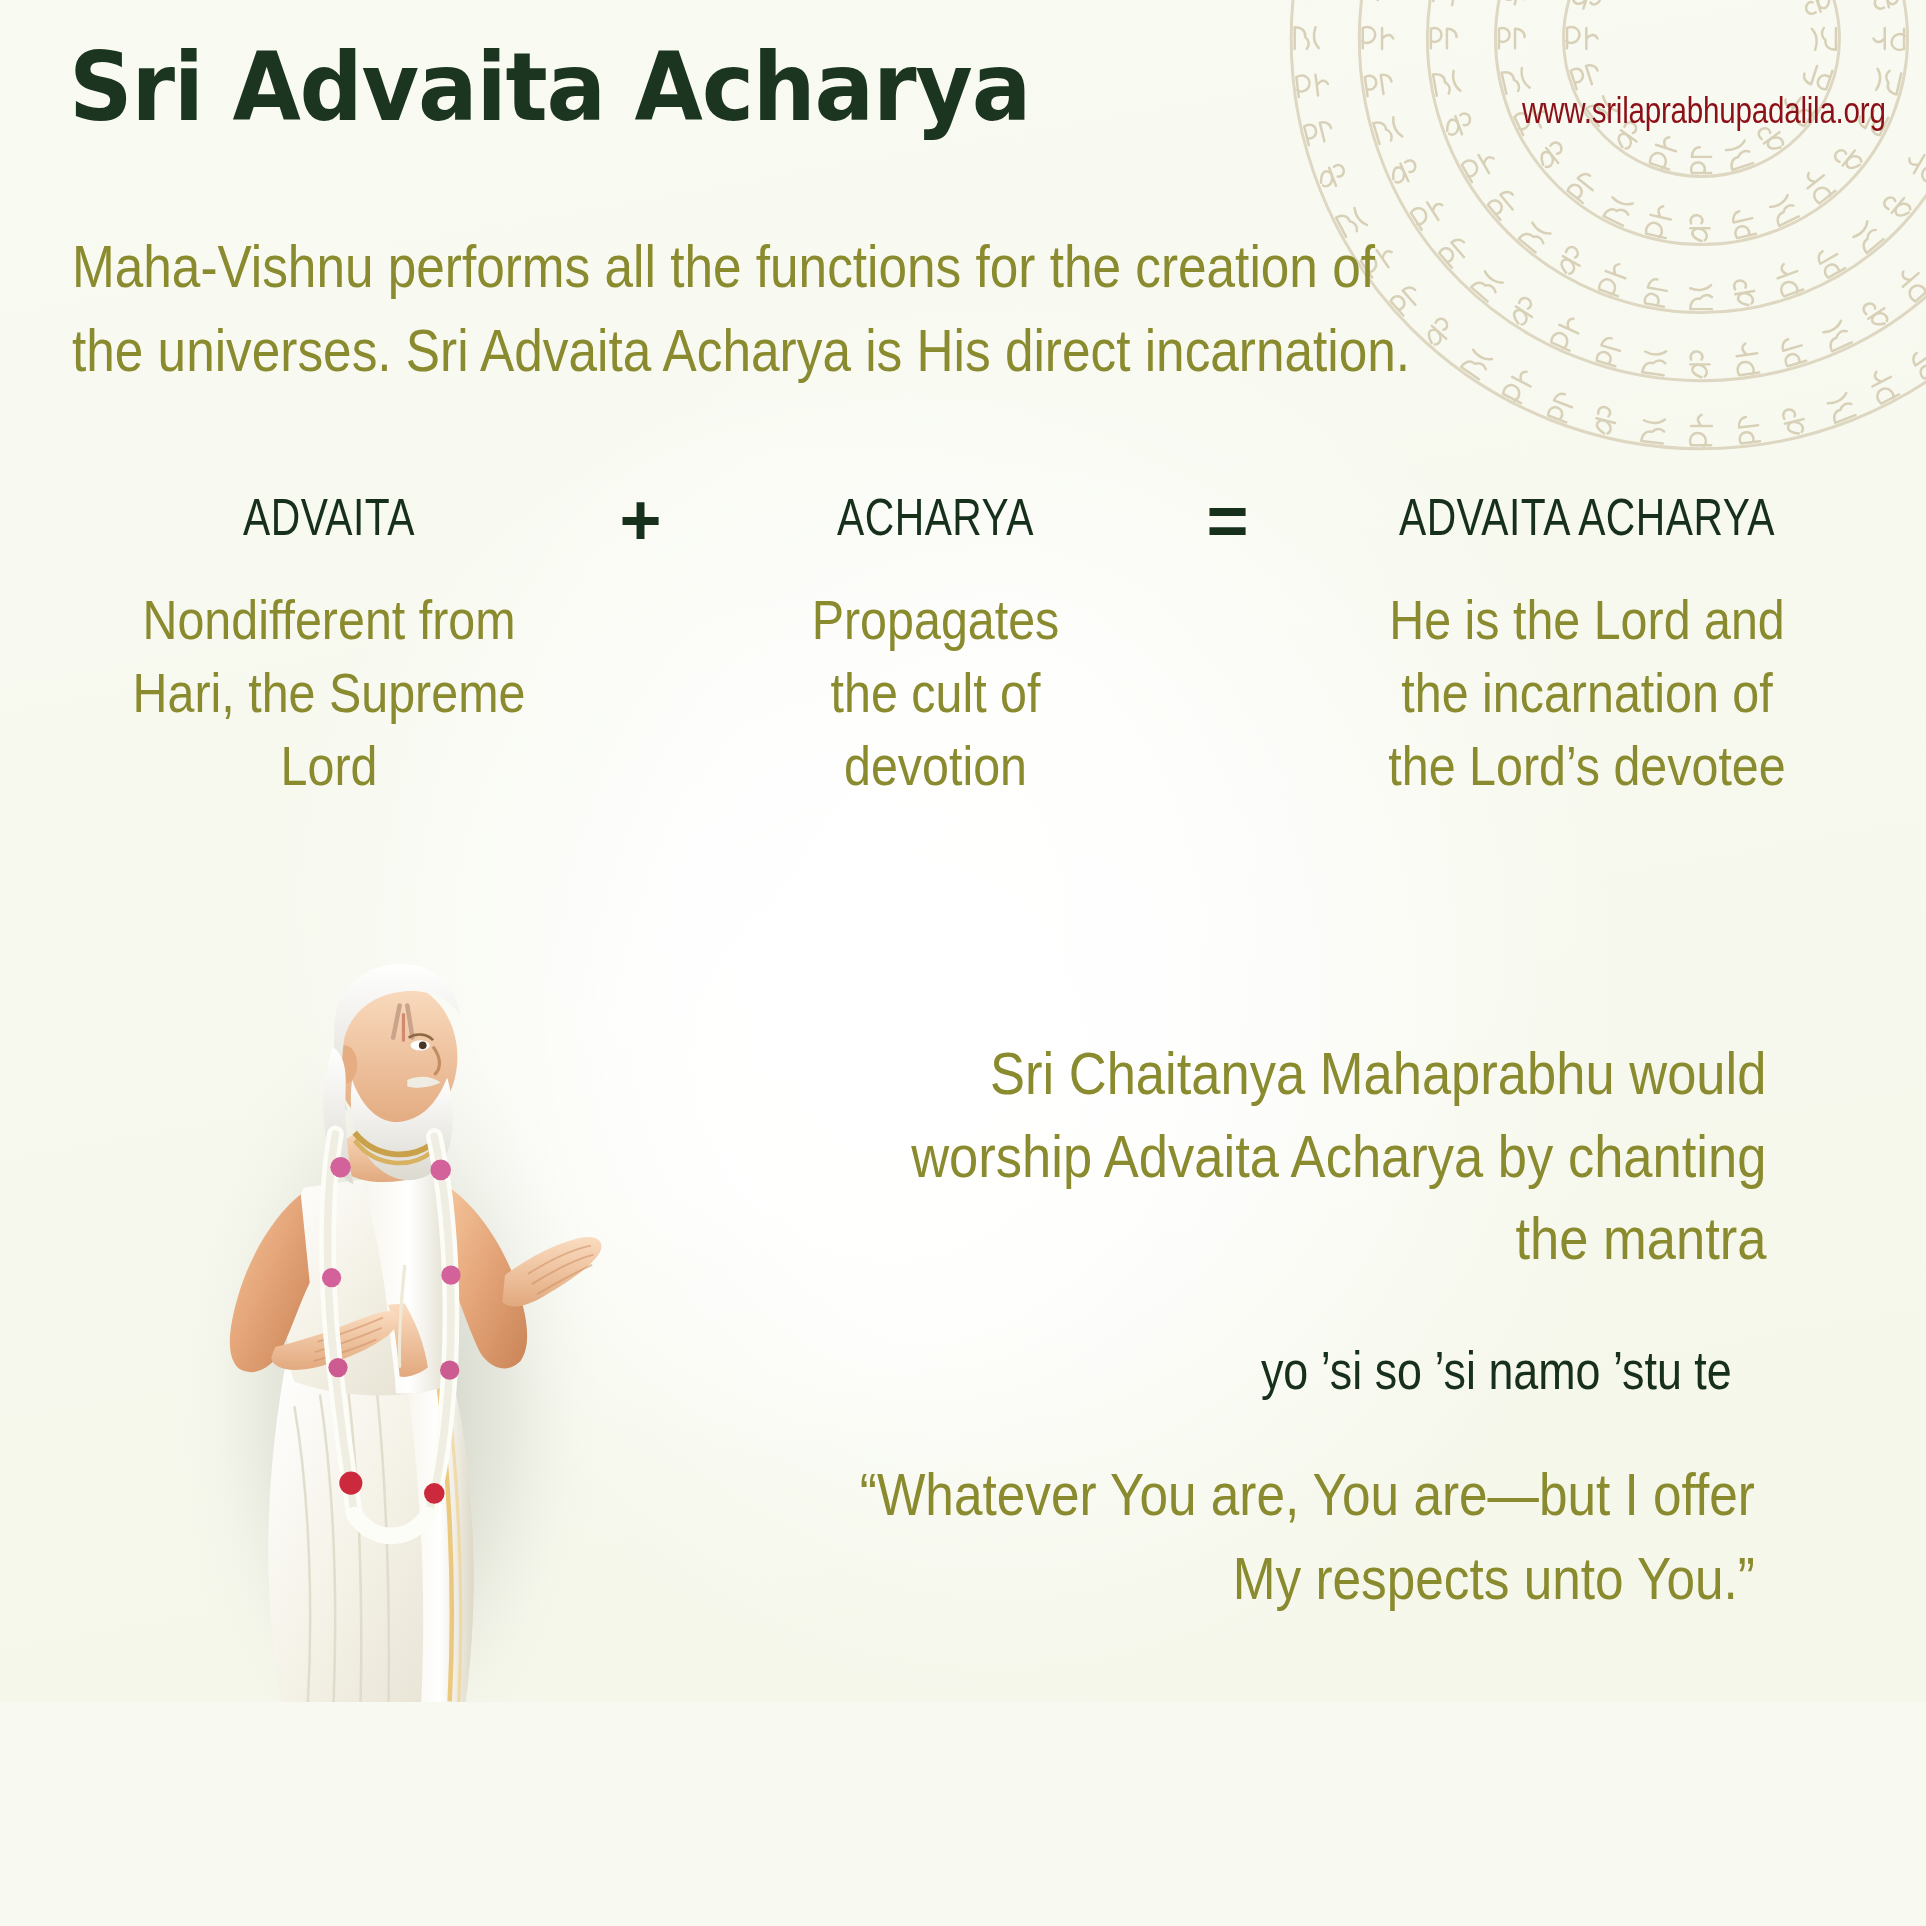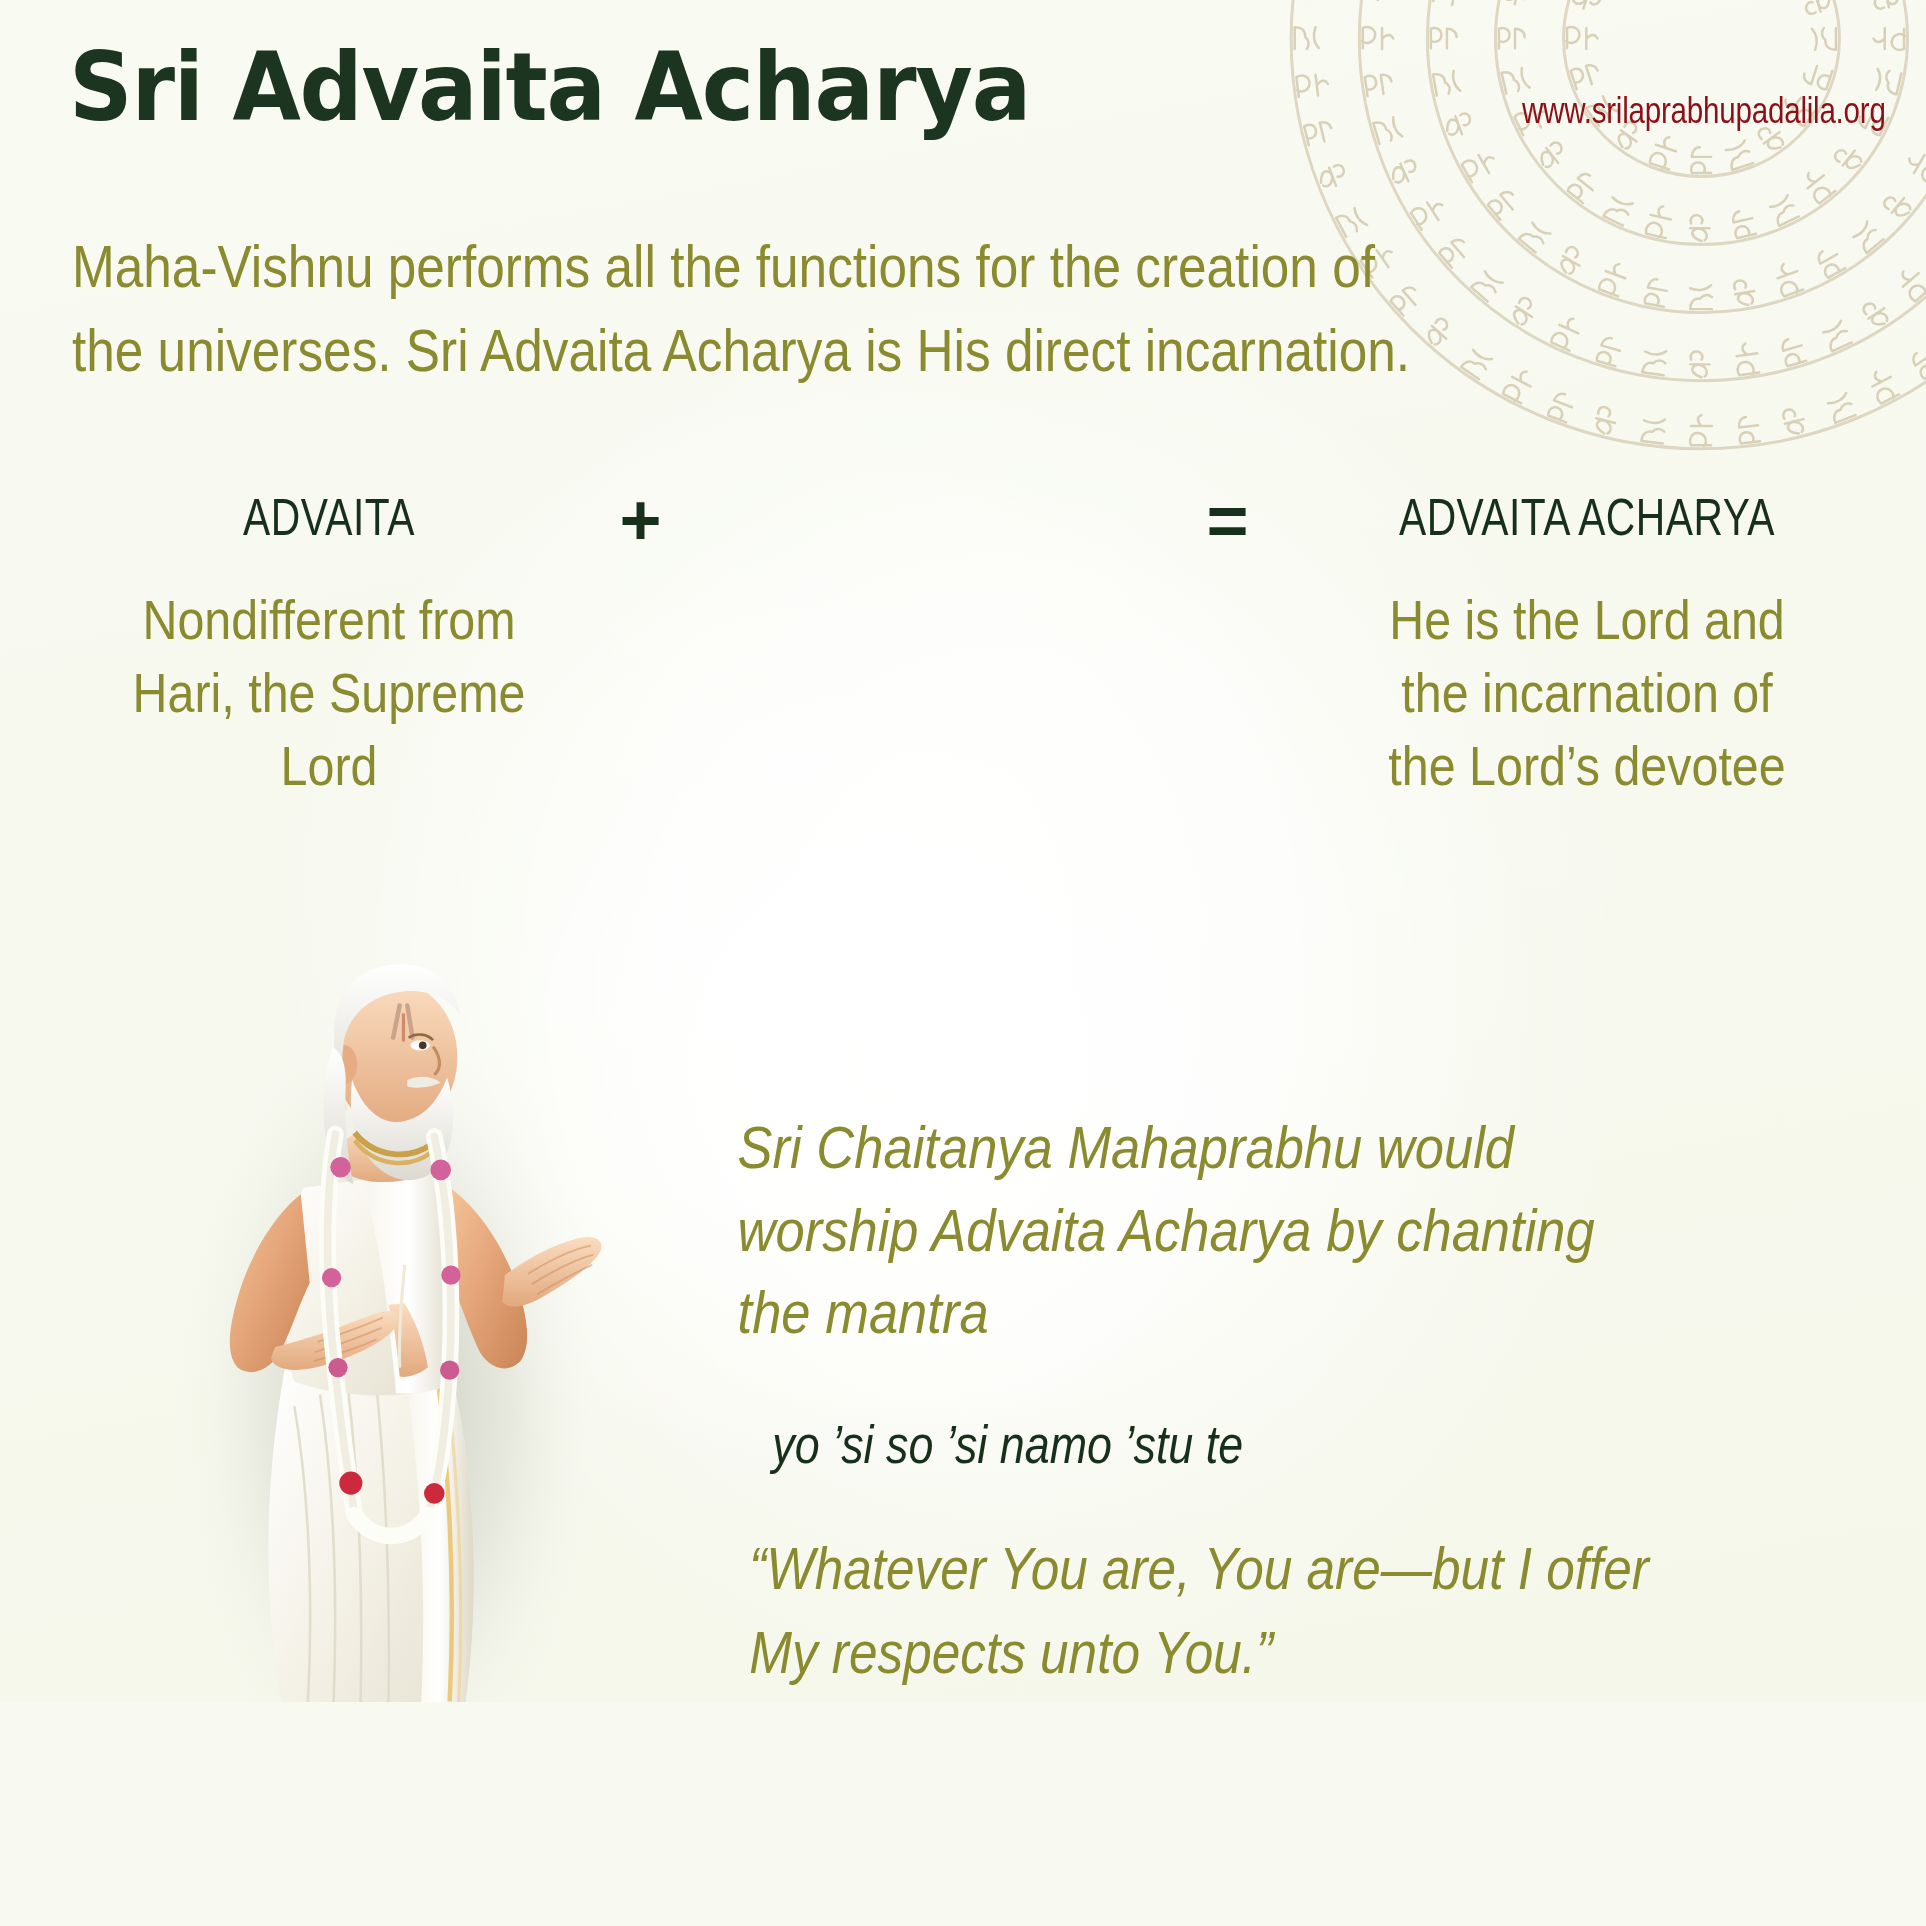--- a/index.html
+++ b/index.html
@@ -148,24 +148,23 @@
     left: 148px;
     top: 918px;
     width: 475px;
     height: 912px;
   }
 
   
   #lower {
     position: absolute;
     left: 674px;
-    top: 1107px;
+    top: 1033px;
     width: 1156px;
-    text-align: left;
-    font-style: italic;
+    text-align: right;
   }
 
   #worship-text {
     font-size: 59px;
     line-height: 1.40;
     color: #8a8a2f;
     transform: scaleX(0.89);
   }
   #worship-text div { white-space: nowrap; }
 
@@ -428,20 +427,28 @@
       <div class="eq-head">ADVAITA</div>
       <div class="eq-body">
         <div>Nondifferent from</div>
         <div>Hari, the Supreme</div>
         <div>Lord</div>
       </div>
     </div>
 
     <div class="eq-op eq-plus">+</div>
 
+    <div class="eq-col eq-term2">
+      <div class="eq-head">ACHARYA</div>
+      <div class="eq-body">
+        <div>Propagates</div>
+        <div>the cult of</div>
+        <div>devotion</div>
+      </div>
+    </div>
 
     <div class="eq-op eq-equal">=</div>
 
     <div class="eq-col eq-term3">
       <div class="eq-head">ADVAITA ACHARYA</div>
       <div class="eq-body">
         <div>He is the Lord and</div>
         <div>the incarnation of</div>
         <div>the Lord’s devotee</div>
       </div>

